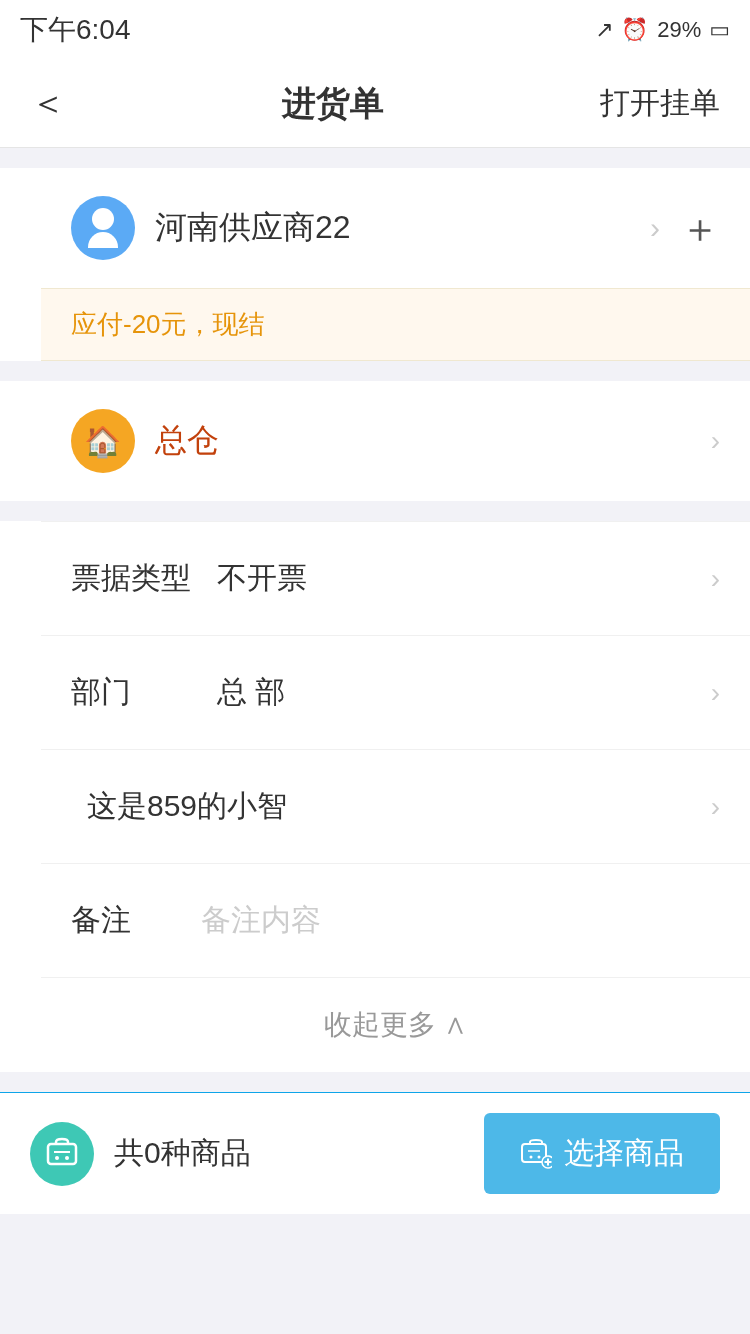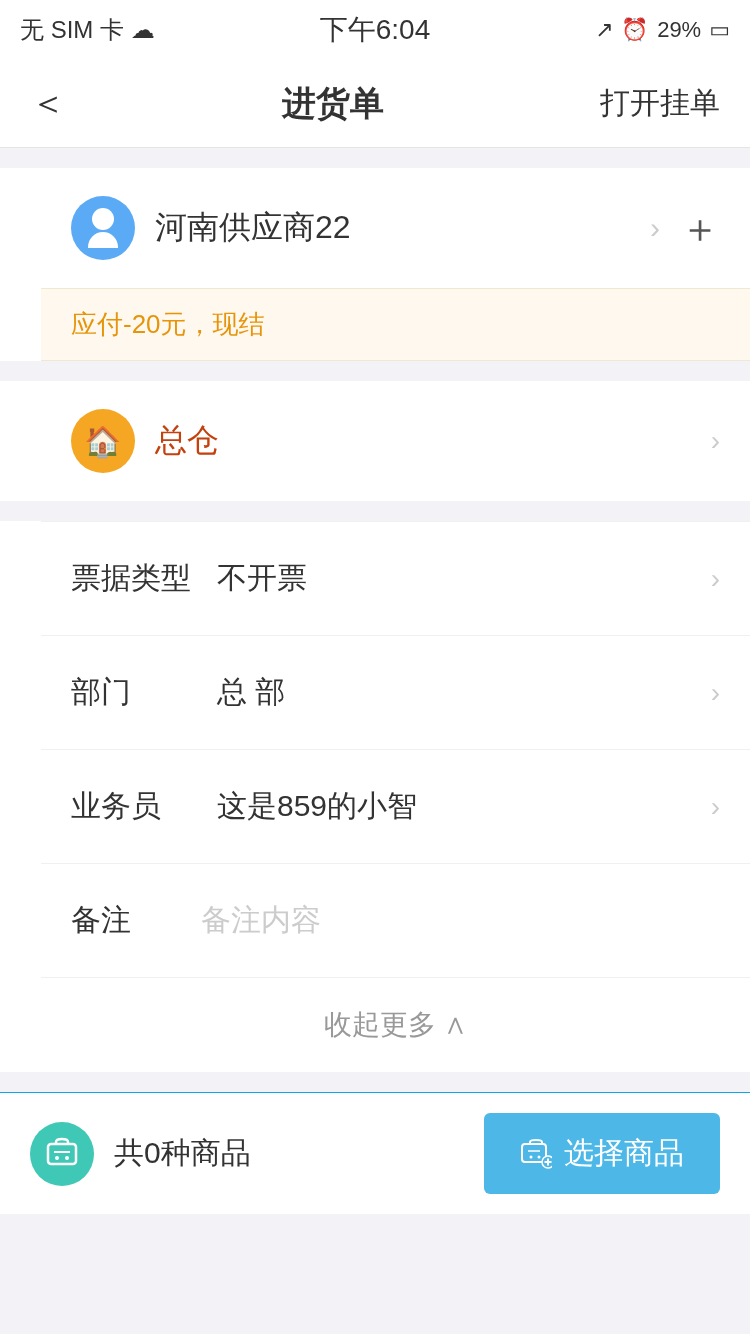--- a/index.html
+++ b/index.html
@@ -243,23 +243,20 @@
       width: 30px;
       height: 16px;
       border-radius: 15px 15px 0 0;
       background: #fff;
     }
   </style>
 </head>
 <body>
 
 <div class="status-bar">
-  <div class="status-left">
-    <span>无 SIM 卡  ☁</span>
-  </div>
   <div class="status-center">下午6:04</div>
   <div class="status-right">
     <span>↗</span>
     <span>⏰</span>
     <span>29%</span>
     <span>▭</span>
   </div>
 </div>
 
 <div class="nav-bar">
@@ -308,21 +305,20 @@
     <div class="chevron-right">›</div>
   </div>
 
   <div class="form-row">
     <div class="form-label">部门</div>
     <div class="form-value">总 部</div>
     <div class="chevron-right">›</div>
   </div>
 
   <div class="form-row">
-    <div class="form-label">业务员</div>
     <div class="form-value">这是859的小智</div>
     <div class="chevron-right">›</div>
   </div>
 
   <div class="form-row">
     <div class="form-label">备注</div>
     <div class="form-value-placeholder">备注内容</div>
   </div>
 
   <div class="collapse-row">收起更多 ∧</div>

